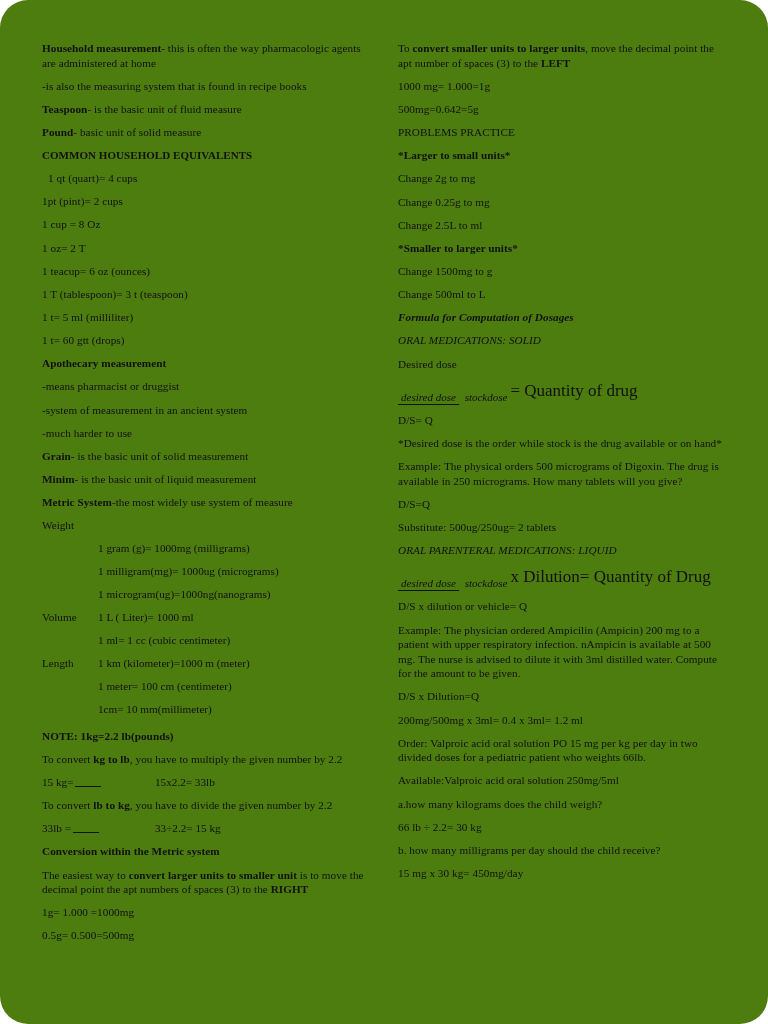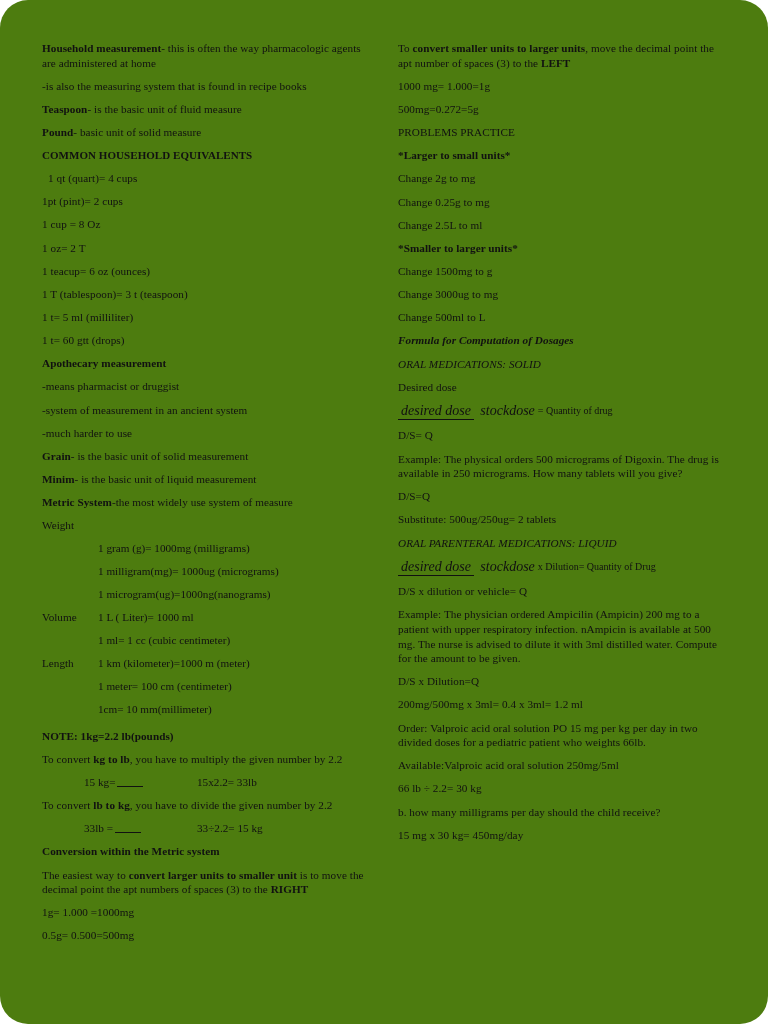--- a/index.html
+++ b/index.html
@@ -52,21 +52,20 @@
   .metric-row .val { flex: 1 1 auto; }
 
   
   .tab-row {
     display: flex;
     margin: 0 0 8.6px 0;
   }
   .tab-row .a {
     width: 113px;
     flex: 0 0 113px;
-    margin-left: 42px;
   }
   .tab-row .b2 { flex: 1 1 auto; }
 
   .blank {
     display: inline-block;
     border-bottom: 1.2px solid #111;
     width: 26px;
     vertical-align: -1px;
     margin-left: 2px;
   }
@@ -74,35 +73,35 @@
   
   .formula {
     display: flex;
     align-items: flex-end;
     margin: 0 0 9px 0;
   }
   .frac {
     display: inline-block;
     text-align: center;
     font-style: italic;
-    font-size: 14px;
+    font-size: 11px;
     line-height: 1.18;
   }
   .frac .num {
     padding: 0 3px 1px 3px;
     border-bottom: 1.1px solid #111;
     white-space: nowrap;
   }
   .frac .den {
     padding: 1px 3px 0 3px;
     white-space: nowrap;
   }
   .frac-tail {
     font-style: normal;
-    font-size: 10px;
+    font-size: 17px;
     padding-bottom: 2px;
     white-space: nowrap;
     text-align: center;
   }
 </style>
 </head>
 <body>
 
 <div class="page">
 
@@ -197,46 +196,46 @@
     <p class="p tight">1g= 1.000 =1000mg</p>
     <p class="p">0.5g= 0.500=500mg</p>
 
   </div>
 
   <div class="col col-right">
 
     <p class="p"><span>To </span><span class="b">convert smaller units to larger units</span><span>, move the decimal point the apt number of spaces (3) to the </span><span class="b">LEFT</span></p>
 
     <p class="p">1000 mg= 1.000=1g</p>
-    <p class="p">500mg=0.272=5g</p>
+    <p class="p">500mg=0.642=5g</p>
 
     <p class="p">PROBLEMS PRACTICE</p>
     <p class="p b">*Larger to small units*</p>
     <p class="p">Change 2g to mg</p>
     <p class="p">Change 0.25g to mg</p>
     <p class="p">Change 2.5L to ml</p>
 
     <p class="p b">*Smaller to larger units*</p>
     <p class="p">Change 1500mg to g</p>
-    <p class="p">Change 3000ug to mg</p>
     <p class="p">Change 500ml to L</p>
 
     <p class="p bi">Formula for Computation of Dosages</p>
     <p class="p i">ORAL MEDICATIONS: SOLID</p>
     <p class="p">Desired dose</p>
 
     <div class="formula">
       <span class="frac">
         <span class="num">desired dose</span>
         <span class="den">stockdose</span>
       </span>
       <span class="frac-tail">= Quantity of drug</span>
     </div>
 
     <p class="p">D/S= Q</p>
+    <p class="p">*Desired dose is the order while stock is the drug available or on hand*</p>
     <p class="p">Example: The physical orders 500 micrograms of Digoxin. The drug is available in 250 micrograms. How many tablets will you give?</p>
     <p class="p">D/S=Q</p>
     <p class="p">Substitute: 500ug/250ug= 2 tablets</p>
 
     <p class="p i">ORAL PARENTERAL MEDICATIONS: LIQUID</p>
 
     <div class="formula">
       <span class="frac">
         <span class="num">desired dose</span>
         <span class="den">stockdose</span>
@@ -244,19 +243,20 @@
       <span class="frac-tail">x Dilution= Quantity of Drug</span>
     </div>
 
     <p class="p">D/S x dilution or vehicle= Q</p>
     <p class="p">Example: The physician ordered Ampicilin (Ampicin) 200 mg to a patient with upper respiratory infection. nAmpicin is available at 500 mg. The nurse is advised to dilute it with 3ml distilled water. Compute for the amount to be given.</p>
     <p class="p">D/S x Dilution=Q</p>
     <p class="p">200mg/500mg x 3ml= 0.4 x 3ml= 1.2 ml</p>
 
     <p class="p">Order: Valproic acid oral solution PO 15 mg per kg per day in two divided doses for a pediatric patient who weights 66lb.</p>
     <p class="p">Available:Valproic acid oral solution 250mg/5ml</p>
+    <p class="p">a.how many kilograms does the child weigh?</p>
     <p class="p">66 lb ÷ 2.2= 30 kg</p>
     <p class="p">b. how many milligrams per day should the child receive?</p>
     <p class="p">15 mg x 30 kg= 450mg/day</p>
 
   </div>
 
 </div>
 
 </body></html>

